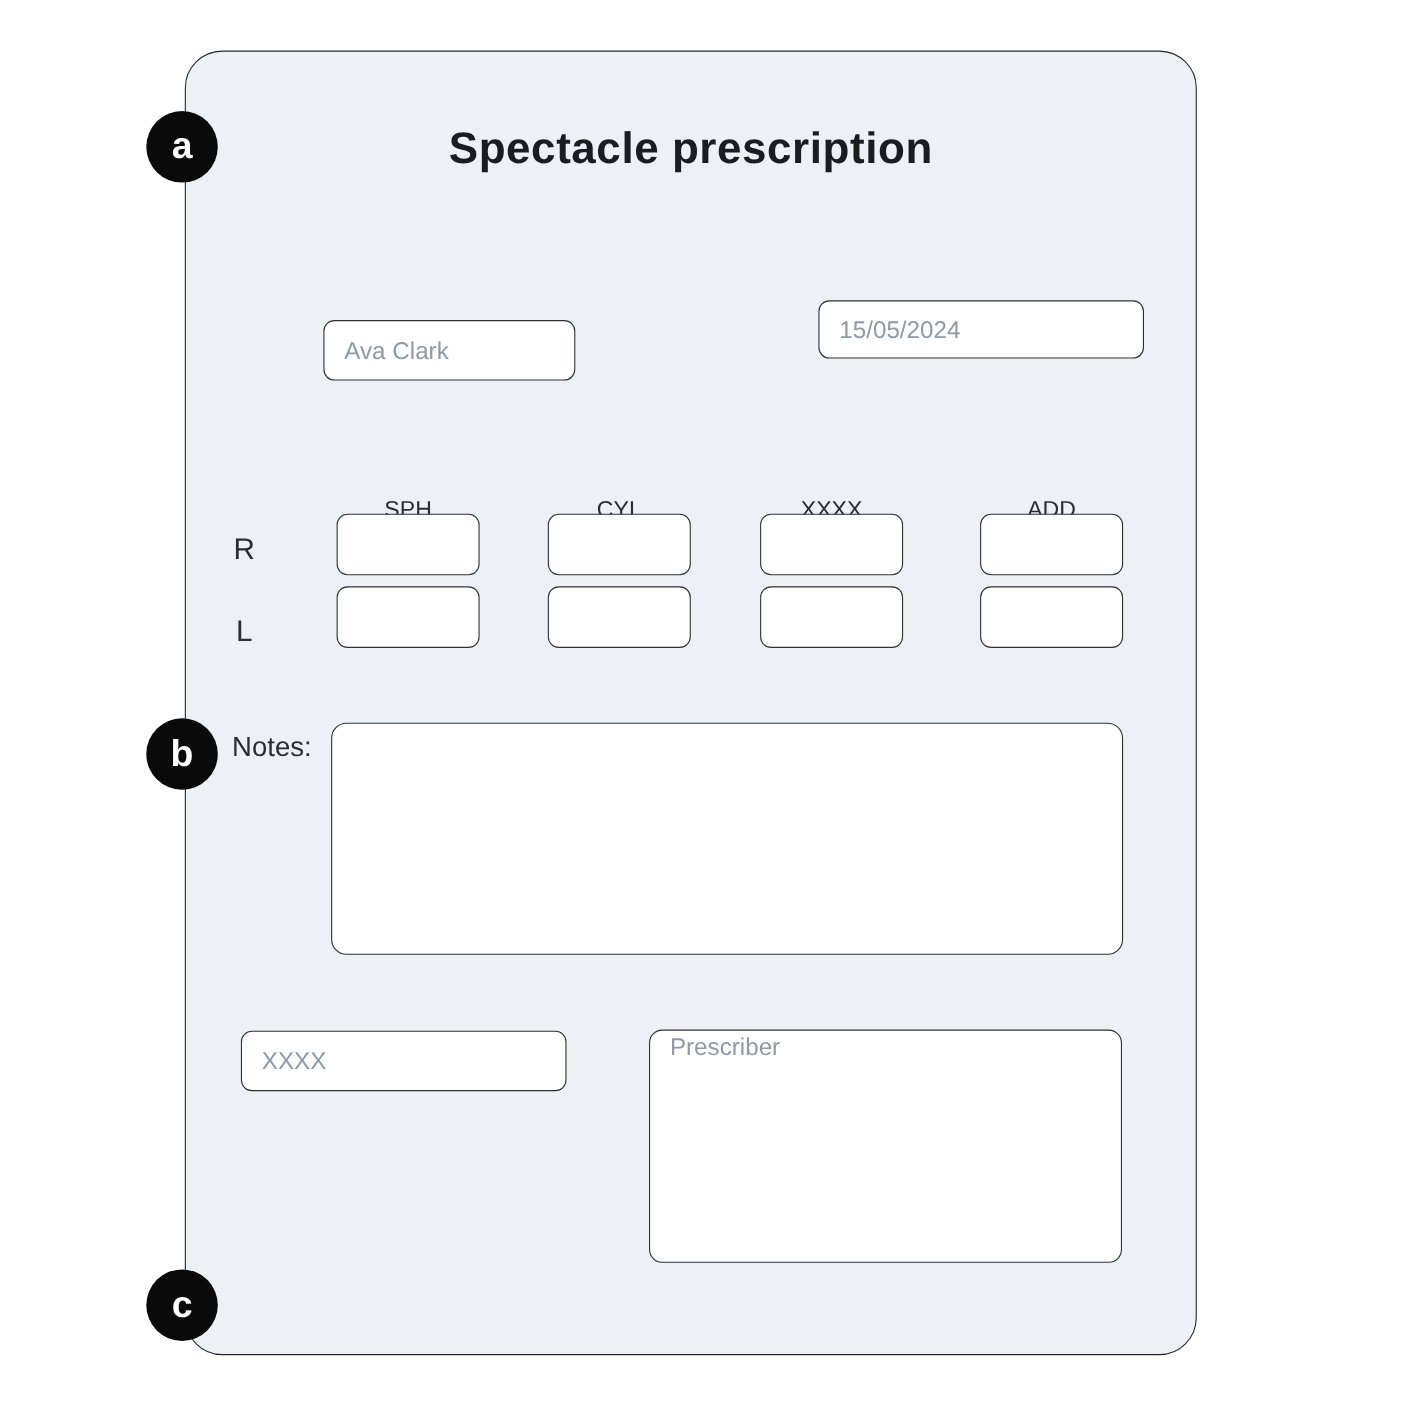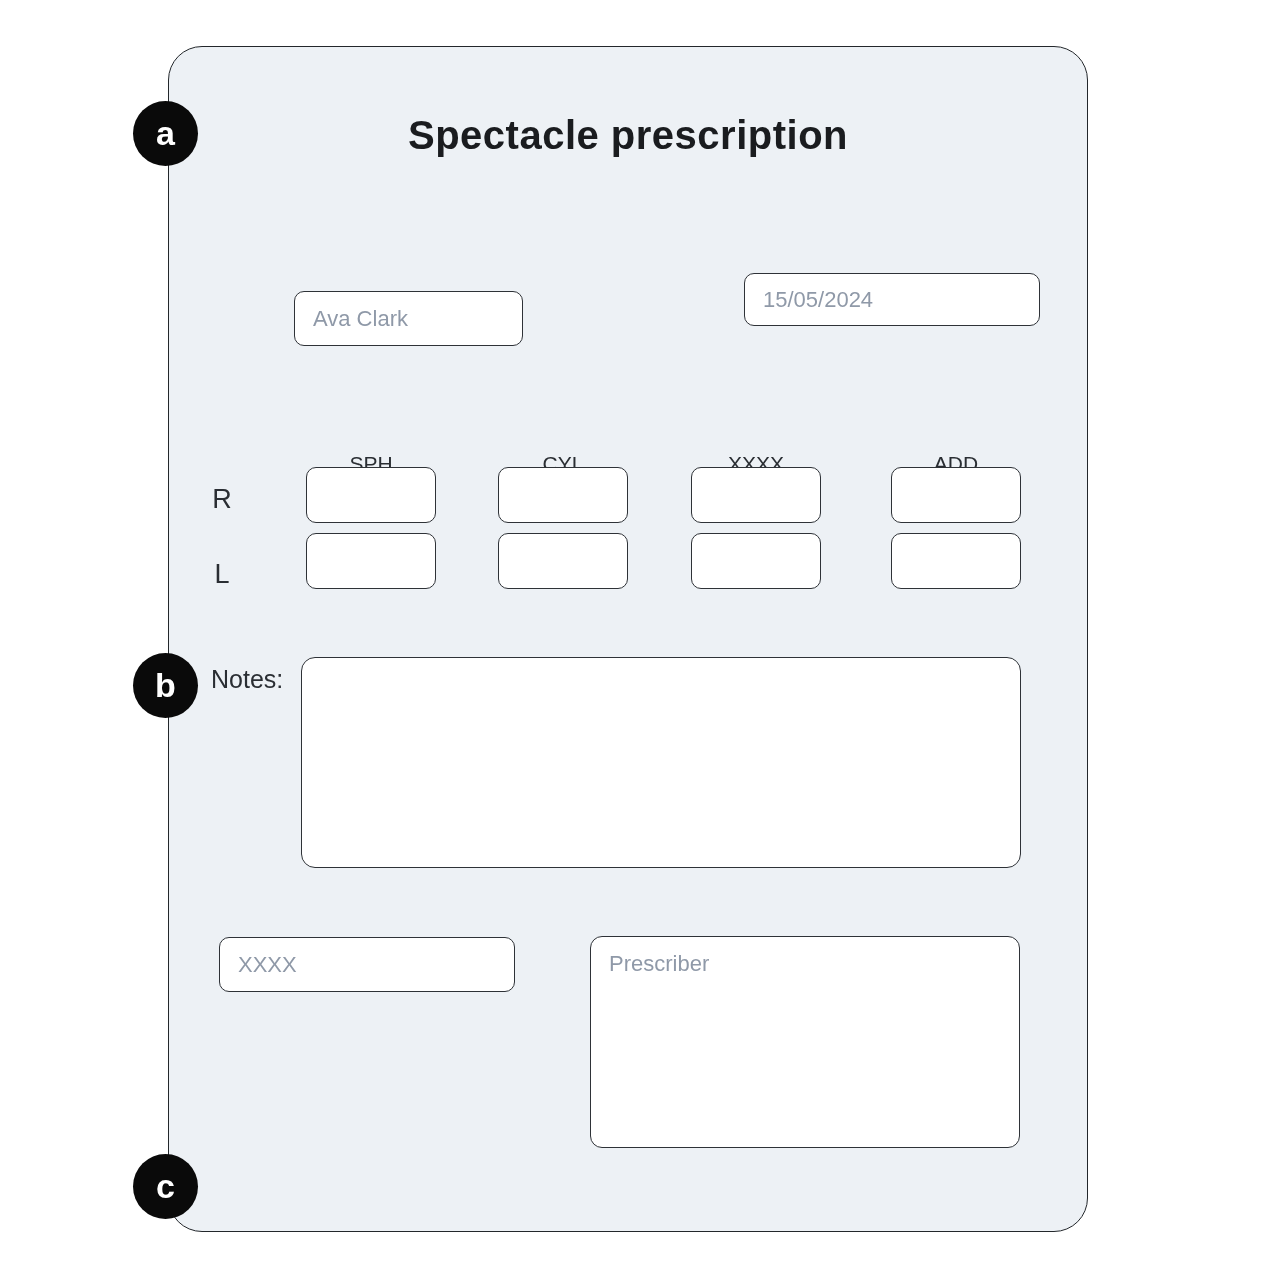--- a/index.html
+++ b/index.html
@@ -112,21 +112,21 @@
 
   .code-field  { position: absolute; left: 39px;  top: 890px;  width: 296px; height: 55px; margin-left: 11px; }
   .id-field    { position: absolute; left: 39px;  top: 969px;  width: 296px; height: 54px; }
   .phone-field { position: absolute; left: 39px;  top: 1044px; width: 296px; height: 54px; }
 
   .prescriber-area {
     position: absolute;
     left: 421px; top: 889px;
     width: 430px; height: 212px;
     border-radius: 12px;
-    padding: 14px 18px;
+    padding: 2px 18px;
     resize: none;
     font-size: 22px;
   }
 </style>
 </head>
 <body>
 
 <div class="page">
 
   <div class="badge badge-a">

